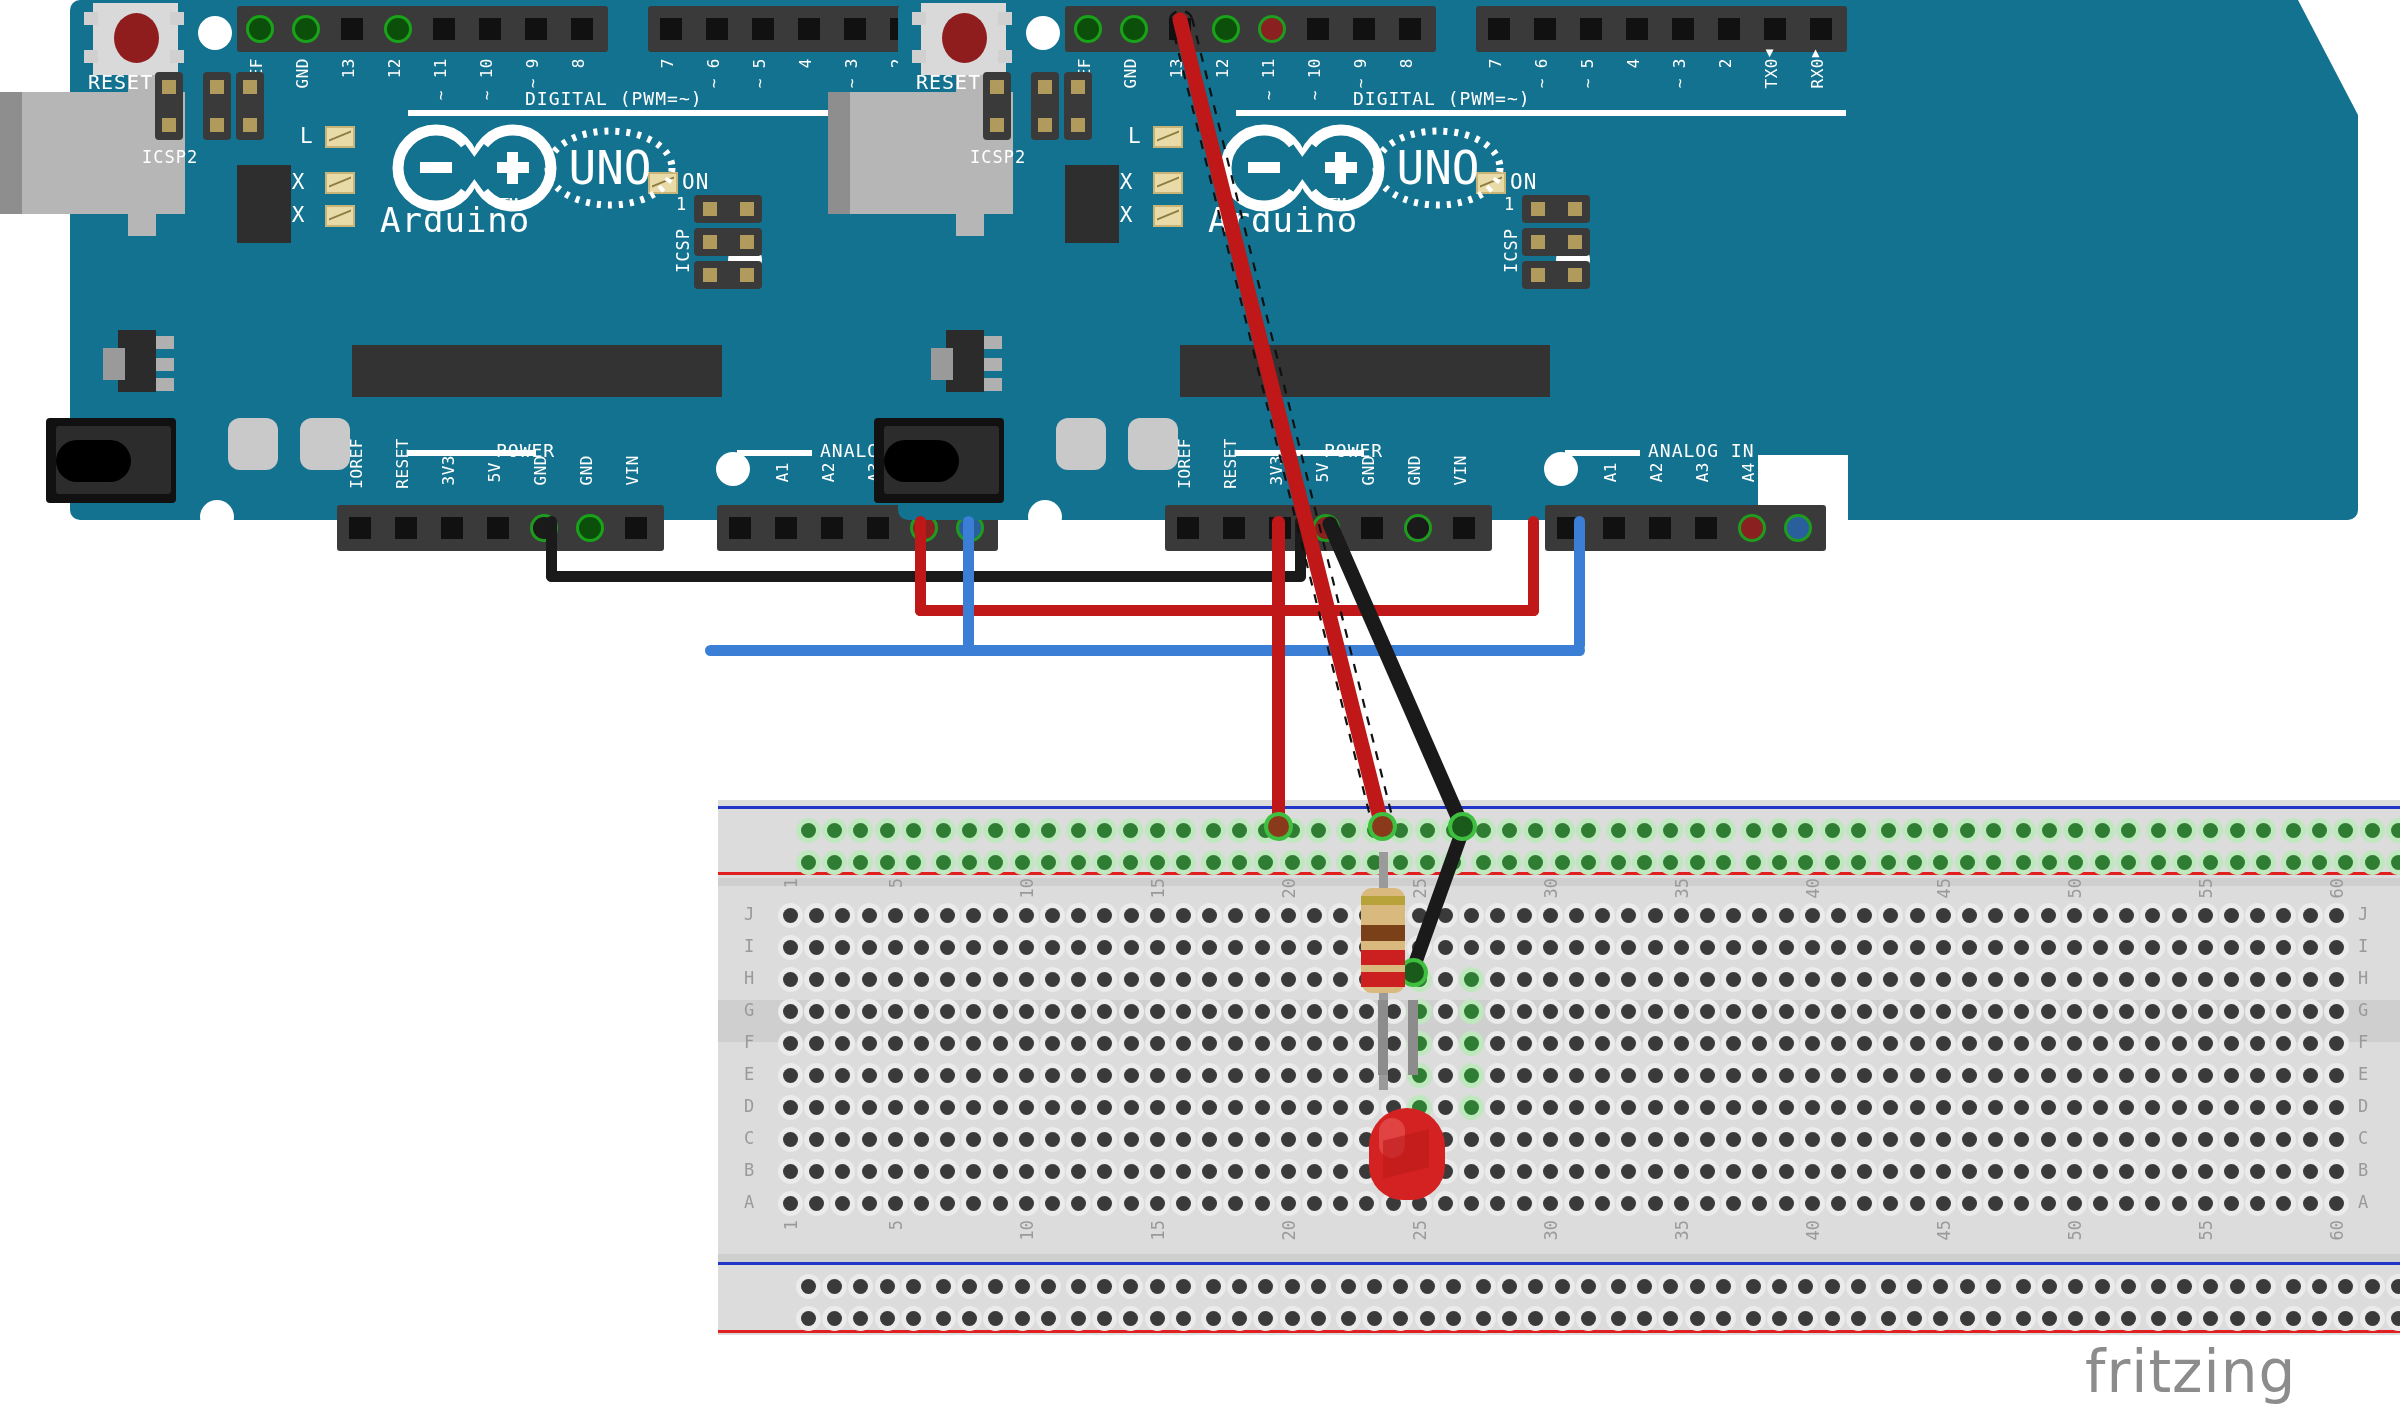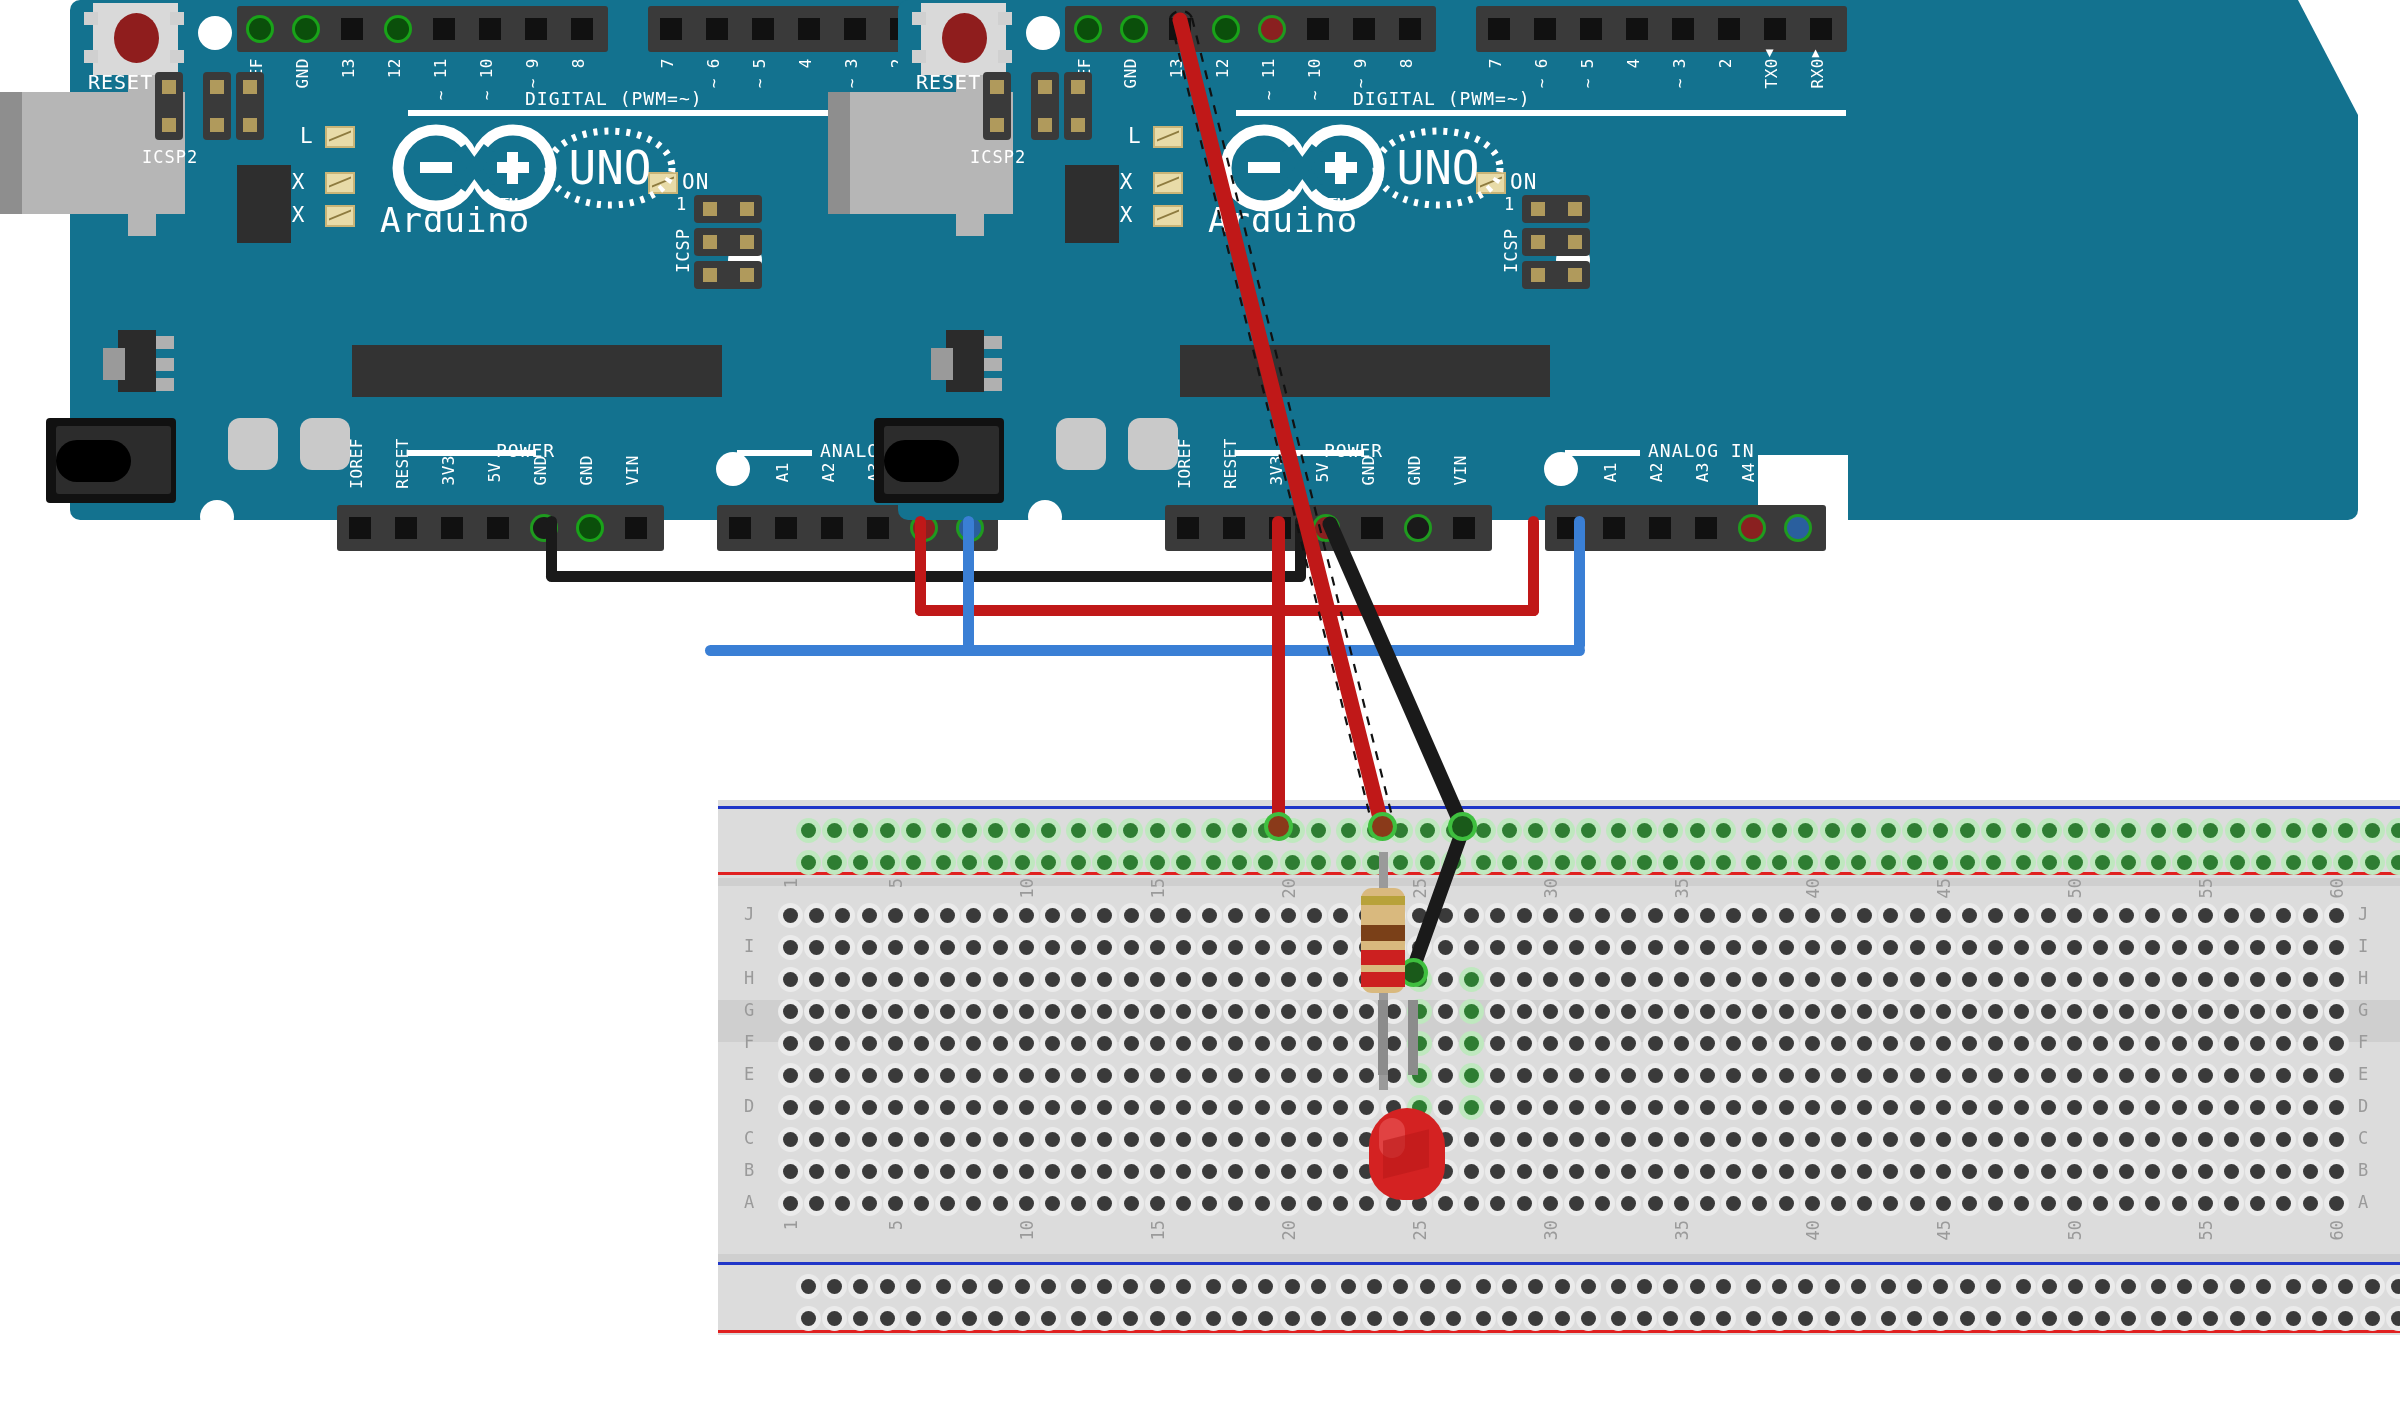--- a/index.html
+++ b/index.html
@@ -2216,14 +2216,15 @@
   <div style="position:absolute;left:1361px;top:925px;width:44px;height:16px;background:#7a4018;"></div>
   <div style="position:absolute;left:1361px;top:950px;width:44px;height:15px;background:#cc2020;"></div>
   <div style="position:absolute;left:1361px;top:972px;width:44px;height:15px;background:#cc2020;"></div>
 
   <div style="position:absolute;left:1378px;top:1000px;width:10px;height:75px;background:#8c8c8c;"></div>
   <div style="position:absolute;left:1408px;top:1000px;width:10px;height:75px;background:#8c8c8c;"></div>
   <div style="position:absolute;left:1369px;top:1108px;width:76px;height:92px;background:#d42222;border-radius:38px 38px 34px 34px;"></div>
   <div style="position:absolute;left:1379px;top:1118px;width:26px;height:40px;background:#e85555;border-radius:14px;opacity:.65;"></div>
   <div style="position:absolute;left:1383px;top:1135px;width:46px;height:38px;background:#b81818;opacity:.55;transform:skewY(-14deg);"></div>
 
+  <div class="fritz" style="left:2085px;top:1338px;">fritzing</div>
 
 </div>
 
 </body></html>

